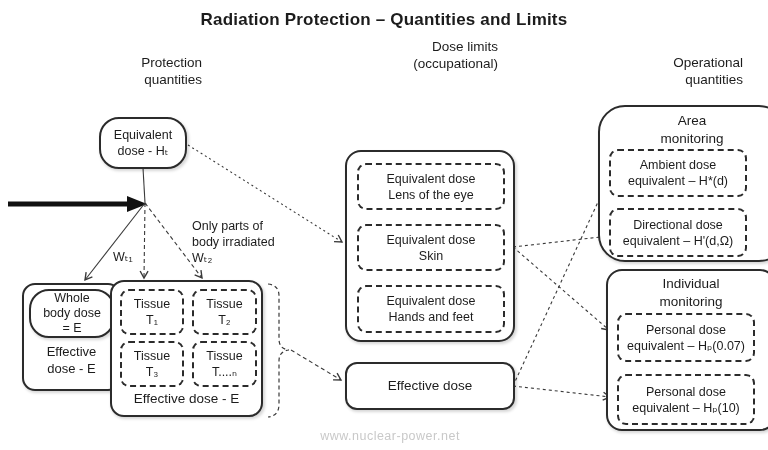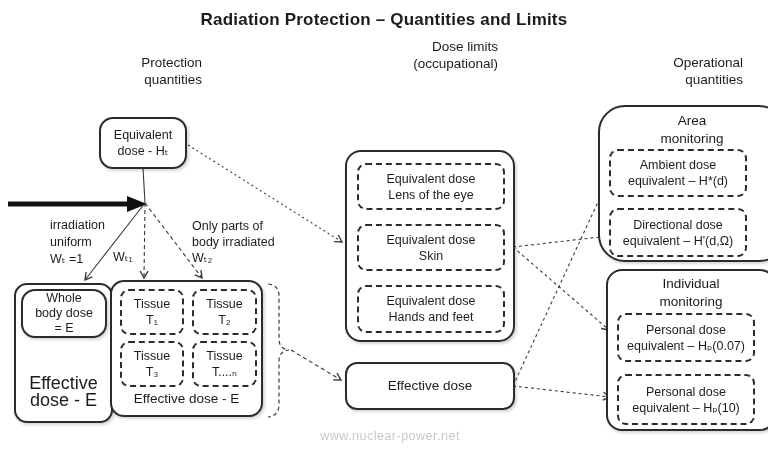--- a/index.html
+++ b/index.html
@@ -6,21 +6,21 @@
   .canvas{
     position:relative;width:768px;height:450px;background:#ffffff;overflow:hidden;
     font-family:"Liberation Sans","DejaVu Sans",sans-serif;color:#1c1c1c;
   }
   .canvas > *{position:absolute;}
   svg.connectors{left:0;top:0;width:768px;height:450px;z-index:0;}
   .title{left:0;right:0;top:10px;text-align:center;font-size:17px;font-weight:700;letter-spacing:.2px;}
   .colhead{font-size:13.5px;line-height:17px;text-align:right;white-space:pre-line;}
   .ml{white-space:pre-line;}
   .box,.dbox,.group{
-    background:#fff;border-radius:14px;box-sizing:border-box;z-index:1;
+    background:#fff;border-radius:20px;box-sizing:border-box;z-index:1;
     display:flex;align-items:center;justify-content:center;text-align:center;
     font-size:12.5px;line-height:16px;
   }
   .box{border:2px solid #2b2b2b;box-shadow:1.5px 2px 3px rgba(0,0,0,.16);}
   .dbox{border:2px dashed #2b2b2b;border-radius:9px;background:transparent;}
   .group{border:2px solid #2b2b2b;border-radius:15px;box-shadow:1.5px 2px 3px rgba(0,0,0,.16);display:block;}
   .group > *{position:absolute;box-sizing:border-box;}
   .gtitle{left:0;right:0;text-align:center;font-size:13.5px;line-height:18px;white-space:pre-line;}
   .note{font-size:12.5px;line-height:16px;text-align:left;white-space:pre-line;z-index:1;}
   .caption{left:0;right:0;text-align:center;font-size:13.5px;}
@@ -64,33 +64,30 @@
   <div class="colhead" style="left:82px;top:54px;width:120px;">Protection
 quantities</div>
   <div class="colhead" style="left:358px;top:38px;width:140px;">Dose limits
 (occupational)</div>
   <div class="colhead" style="left:613px;top:54px;width:130px;">Operational
 quantities</div>
 
   <div class="box ml" style="left:99px;top:117px;width:88px;height:52px;">Equivalent
 dose - Hₜ</div>
 
-  <div class="note" style="left:50px;top:217px;line-height:17px;">irradiation
-uniform
-Wₜ =1</div>
   <div class="note" style="left:113px;top:249px;">Wₜ₁</div>
   <div class="note" style="left:192px;top:218px;">Only parts of
 body irradiated
 Wₜ₂</div>
 
-  <div class="group" style="left:14px;top:283px;width:99px;height:140px;border-radius:13px;padding-left:28px;">
+  <div class="group" style="left:22px;top:283px;width:99px;height:108px;border-radius:13px;padding-left:28px;">
     <div class="box ml" style="left:5px;top:4px;width:86px;height:49px;line-height:15px;">Whole
 body dose
 = E</div>
-    <div class="caption ml" style="bottom:12px;font-size:18px;line-height:17px;">Effective
+    <div class="caption ml" style="bottom:12px;font-size:13px;line-height:17px;">Effective
 dose - E</div>
   </div>
 
   <div class="group" style="left:110px;top:280px;width:153px;height:137px;border-radius:14px;">
     <div class="dbox ml" style="left:8px;top:7px;width:64px;height:46px;display:flex;">Tissue
 T₁</div>
     <div class="dbox ml" style="left:80px;top:7px;width:65px;height:46px;display:flex;">Tissue
 T₂</div>
     <div class="dbox ml" style="left:8px;top:59px;width:64px;height:46px;display:flex;">Tissue
 T₃</div>

